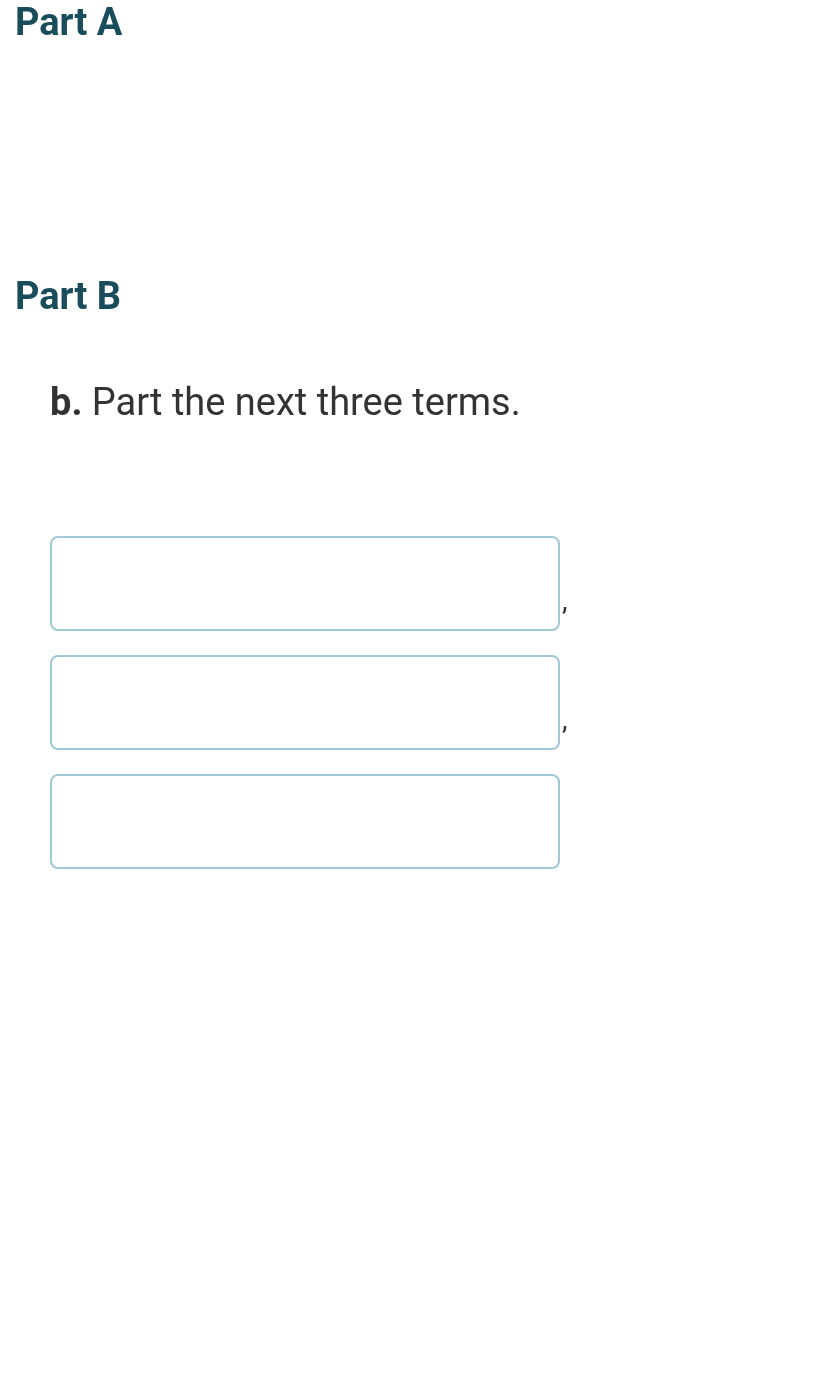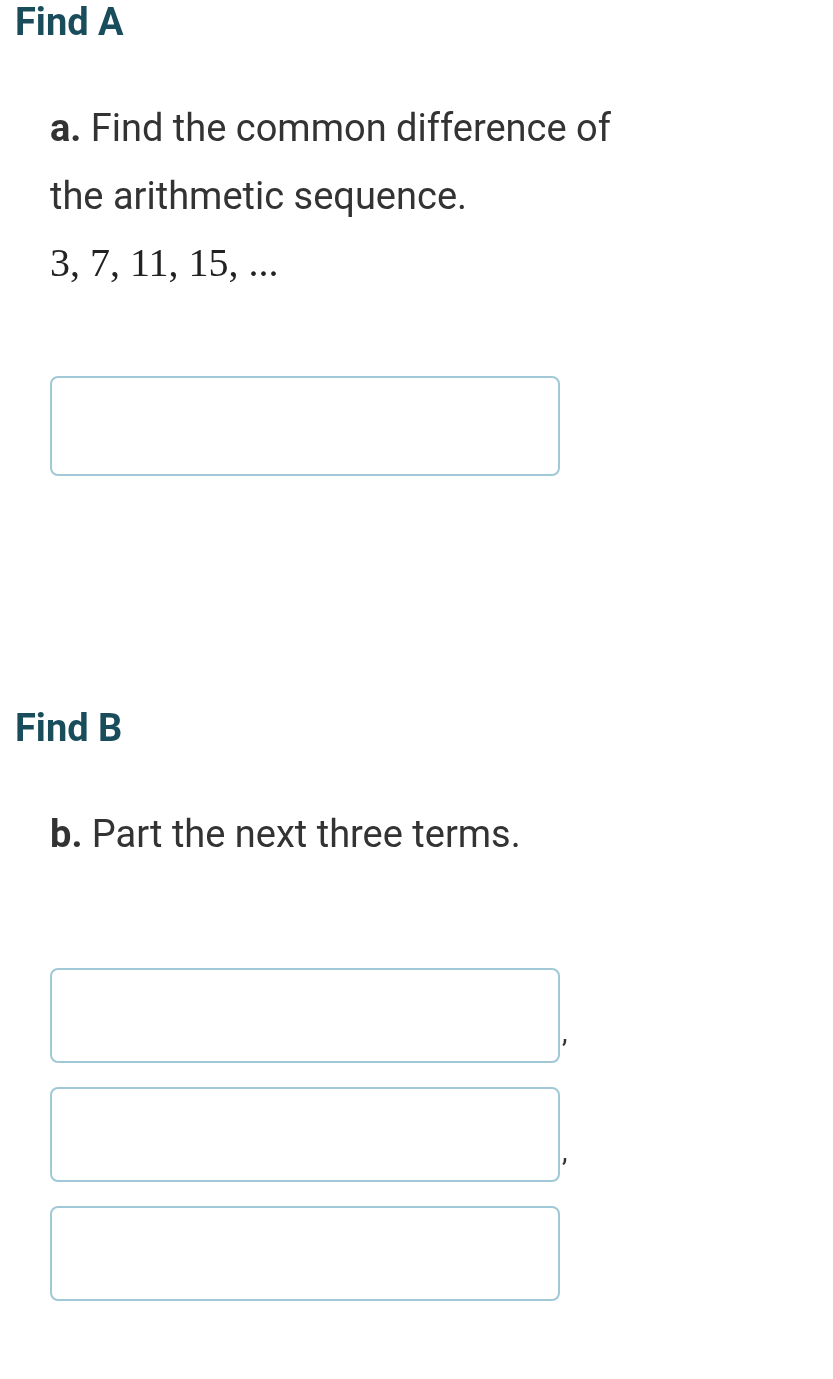--- a/index.html
+++ b/index.html
@@ -80,35 +80,25 @@
       margin-bottom: 100px;
     }
     .inputs-group-b .input-row {
       margin-bottom: 24px;
     }
   </style>
 </head>
 <body>
 
 <div class="part-a-section">
-  <h2 class="part-heading">Find A</h2>
-  <div class="question-block">
-    <div class="question-text">
-      <span class="label-bold">a.</span><span> Find the common difference of</span><br>
-      <span>the arithmetic sequence.</span>
-    </div>
-    <div class="sequence">3, 7, 11, 15, ...</div>
-    <div class="input-row">
-      <input type="text" class="answer-input" value="" style="">
-    </div>
-  </div>
+  <h2 class="part-heading">Part A</h2>
 </div>
 
 <div class="part-b-section">
-  <h2 class="part-heading">Find B</h2>
+  <h2 class="part-heading">Part B</h2>
   <div class="question-block">
     <div class="question-text part-b-question">
       <span class="label-bold">b.</span><span> Part the next three terms.</span>
     </div>
     <div class="inputs-group-b">
       <div class="input-row">
         <input type="text" class="answer-input-small" value="" style="">
         <span class="comma">,</span>
       </div>
       <div class="input-row">

